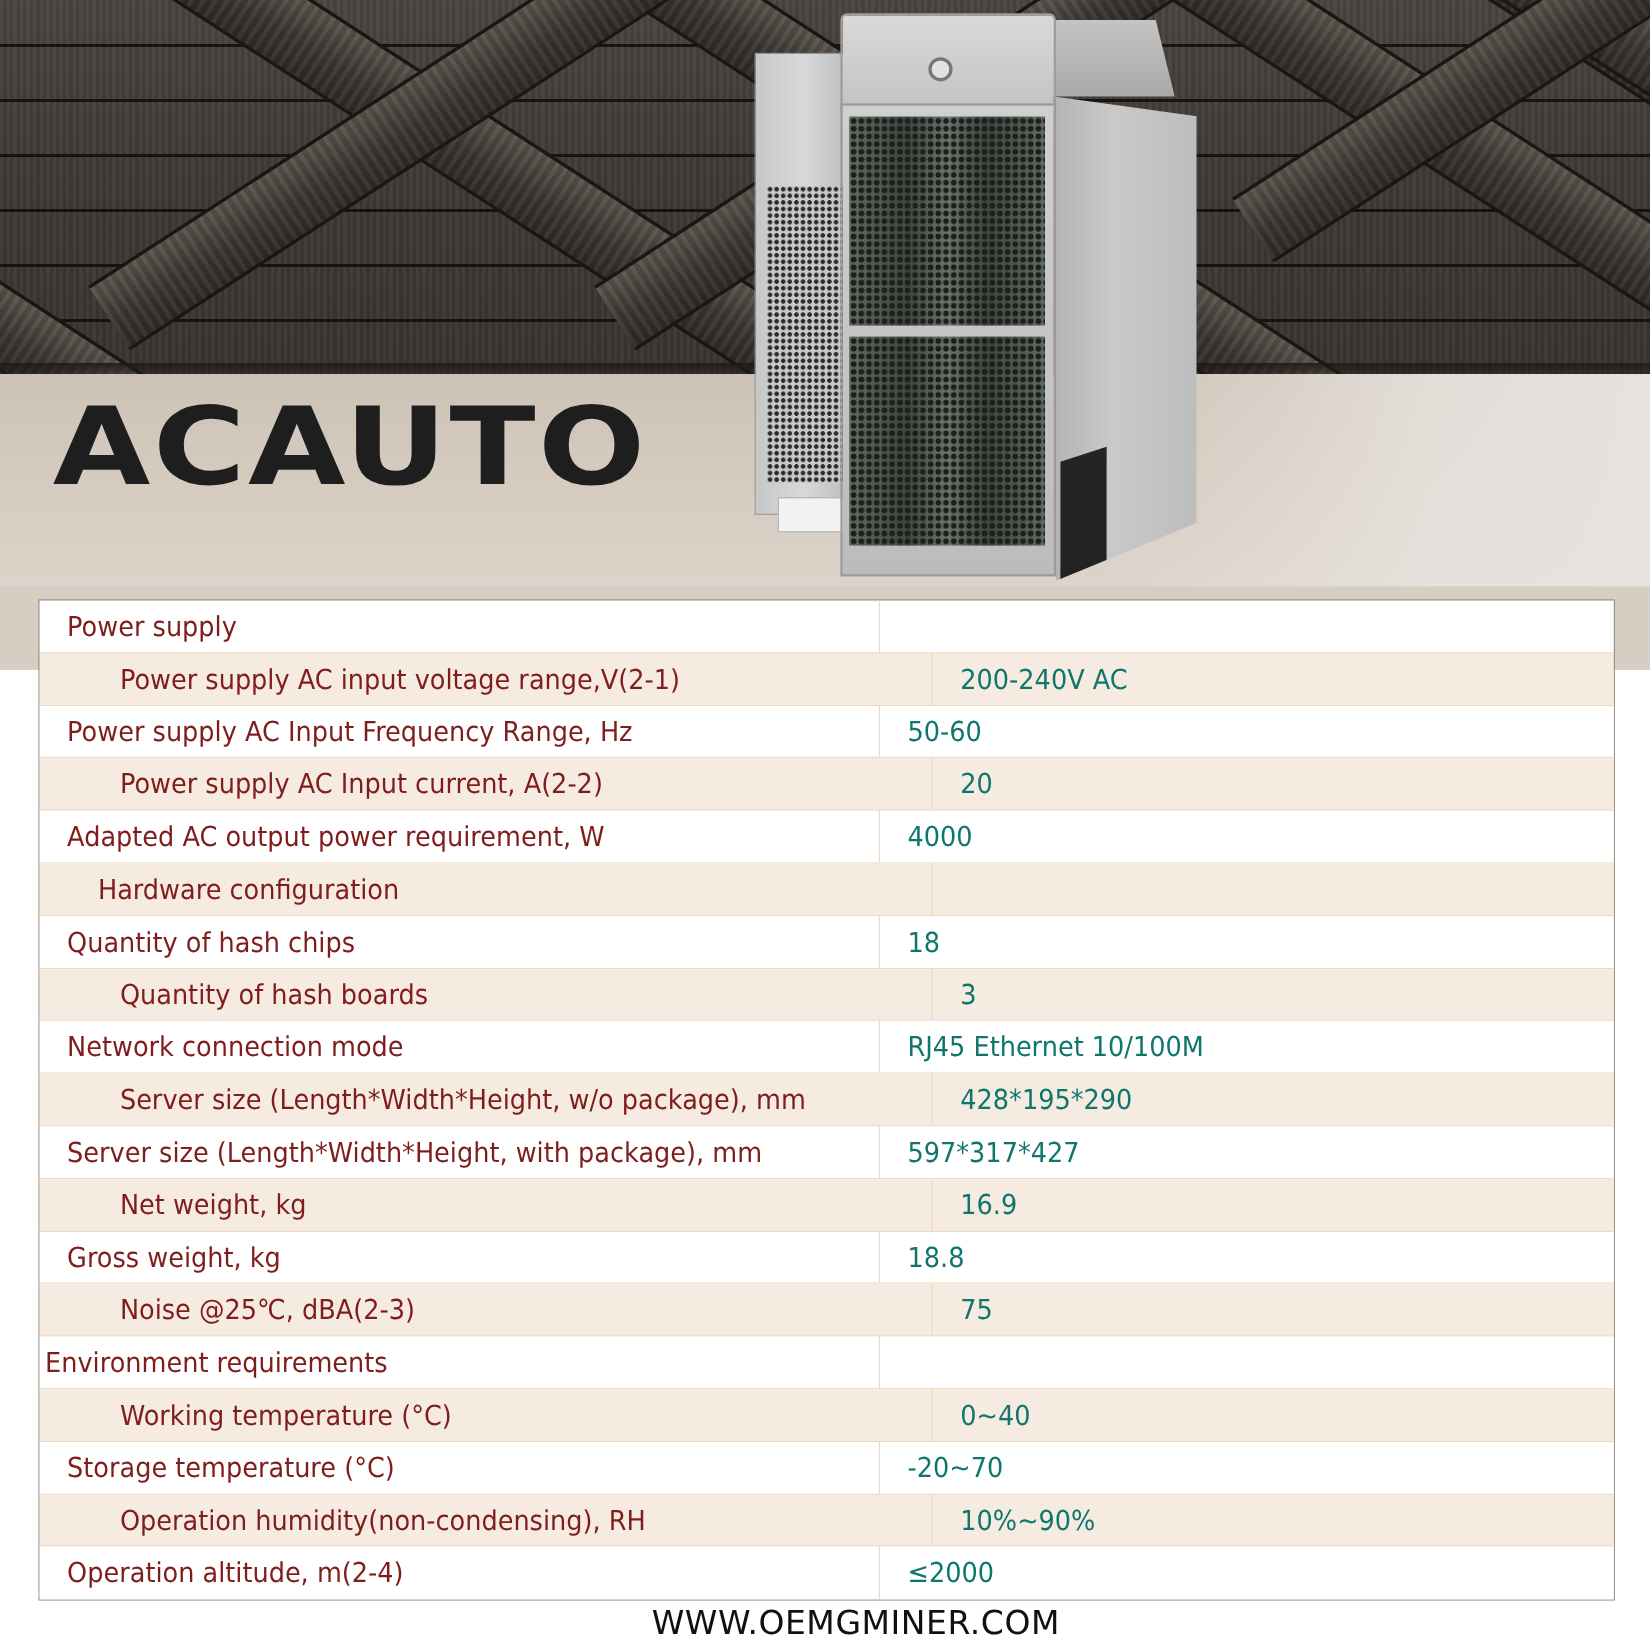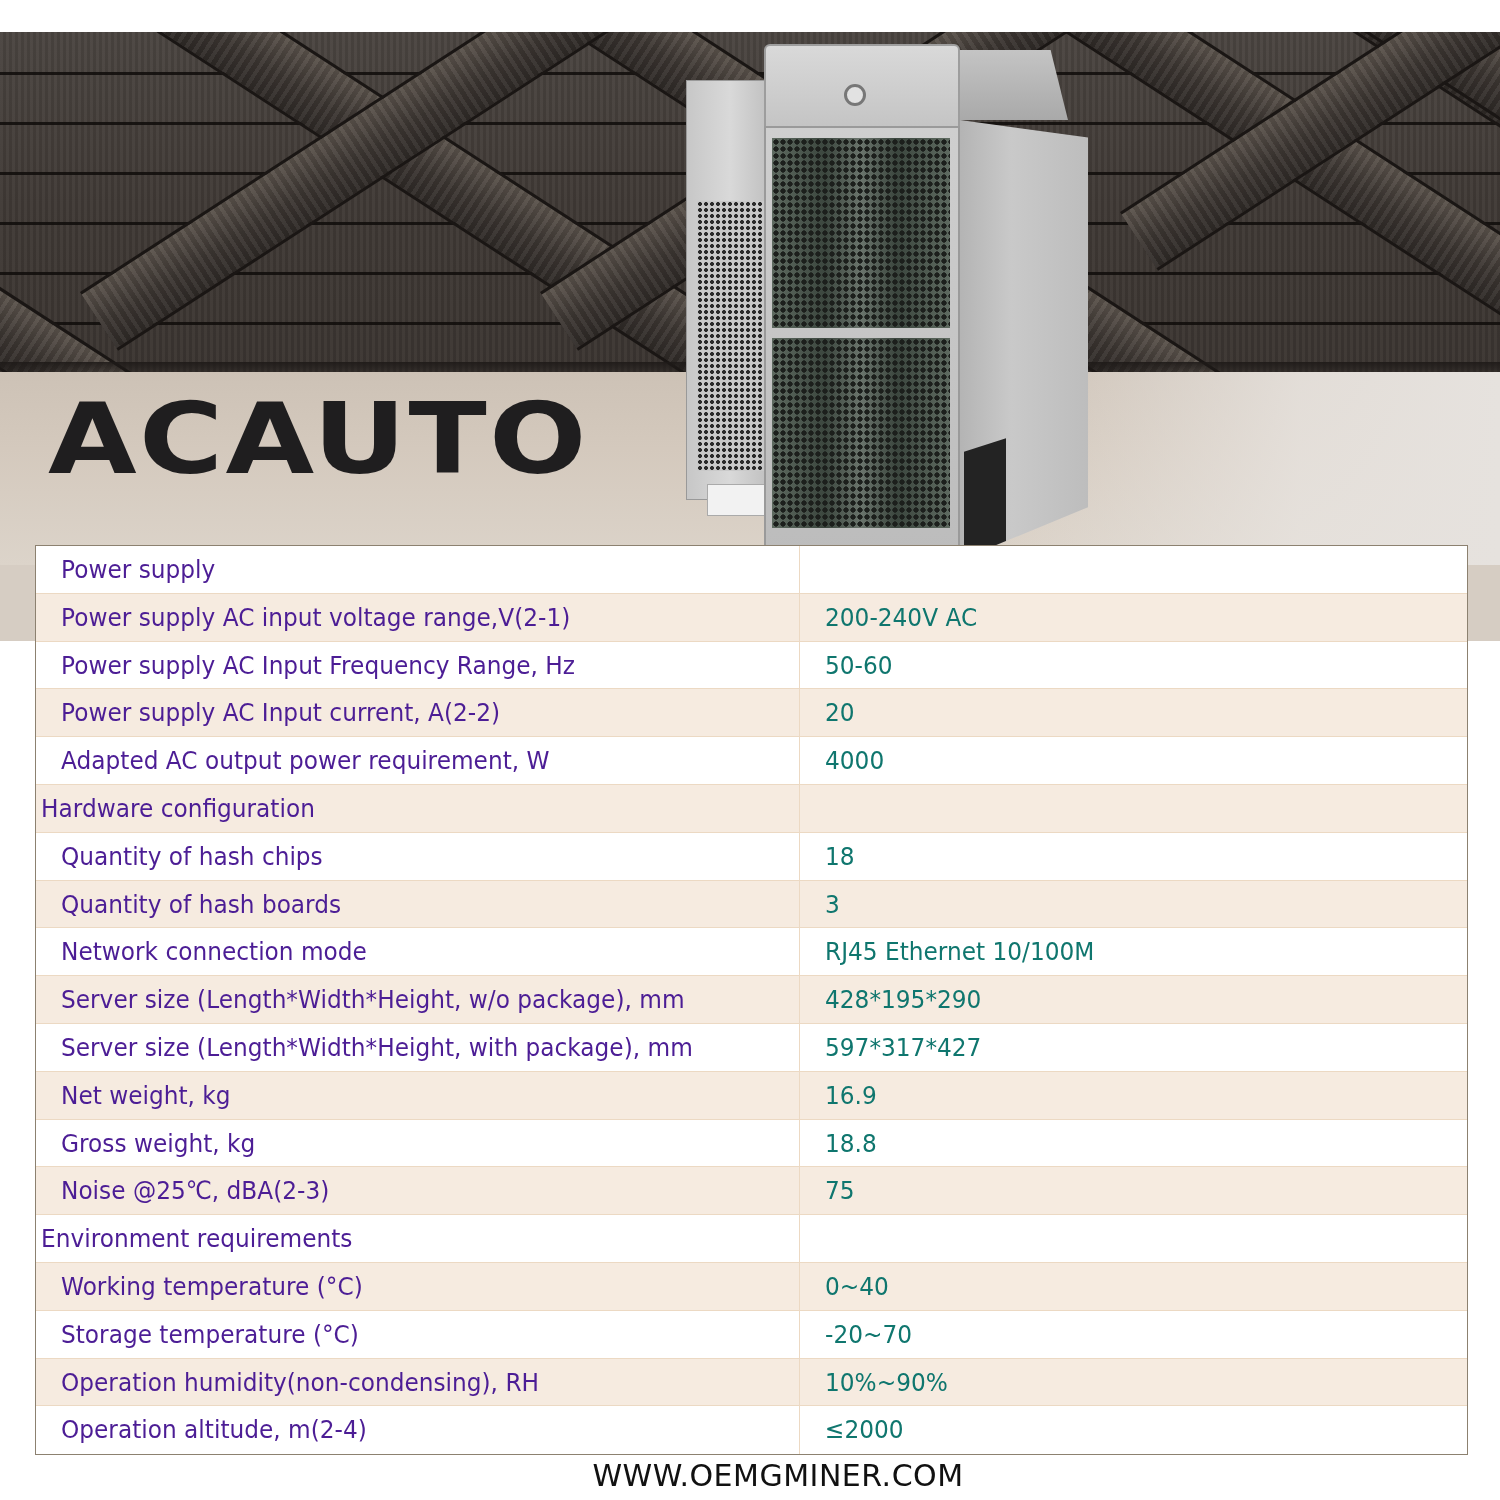--- a/index.html
+++ b/index.html
@@ -3,21 +3,20 @@
   <meta charset="utf-8">
   <style>
     * { box-sizing: border-box; margin: 0; padding: 0; }
     html, body { width: 1500px; height: 1500px; background: #ffffff; overflow: hidden; }
     body { position: relative; font-family: "DejaVu Sans", "Liberation Sans", sans-serif; color: #111; }
 
     
     .hero {
       position: absolute; left: 0; top: 0; width: 1500px; height: 609px; overflow: hidden;
       background: #d6cdc3;
-      margin-top: 32px;
     }
     .wood {
       position: absolute; left: 0; top: 0; width: 1500px; height: 345px; overflow: hidden;
       background:
         repeating-linear-gradient(180deg, rgba(0,0,0,0) 0 40px, rgba(15,12,10,0.85) 40px 43px, rgba(0,0,0,0) 43px 50px),
         repeating-linear-gradient(90deg, rgba(255,255,255,0.03) 0 3px, rgba(0,0,0,0.05) 3px 6px),
         linear-gradient(180deg, #4a4440 0%, #3f3935 50%, #3a3430 100%);
     }
     .wood .chev {
       position: absolute; width: 2400px; height: 70px;
@@ -101,26 +100,26 @@
 
     
     .spec-table {
       position: absolute; left: 35px; top: 545px; width: 1433px;
       border: 1px solid #8c8170; border-collapse: collapse;
     }
     .spec-row {
       display: flex; height: 47.8px; border-bottom: 1px solid #ecd9c3;
     }
     .spec-row:last-child { border-bottom: none; justify-content: flex-end; }
-    .spec-row.shade { background: #f6ebe0; }
+    .spec-row.shade { background: #f6ebe0; padding-left: 48px; }
     .spec-row.plain { background: #ffffff; }
     .cell-label {
       width: 764px; border-right: 1px solid #ecd9c3;
       font-size: 25px; line-height: 47px; padding-left: 25px; white-space: nowrap;
-      color: #4c1d95;
+      color: #7f1d1d;
     }
     .cell-label.section { padding-left: 5px; }
     .cell-value {
       flex: 1; font-size: 25px; line-height: 47px; padding-left: 25px; white-space: nowrap;
       color: #0f766e;
     }
     .cell-label span, .cell-value span {
       display: inline-block; transform: scaleX(0.93); transform-origin: left center;
     }
 

